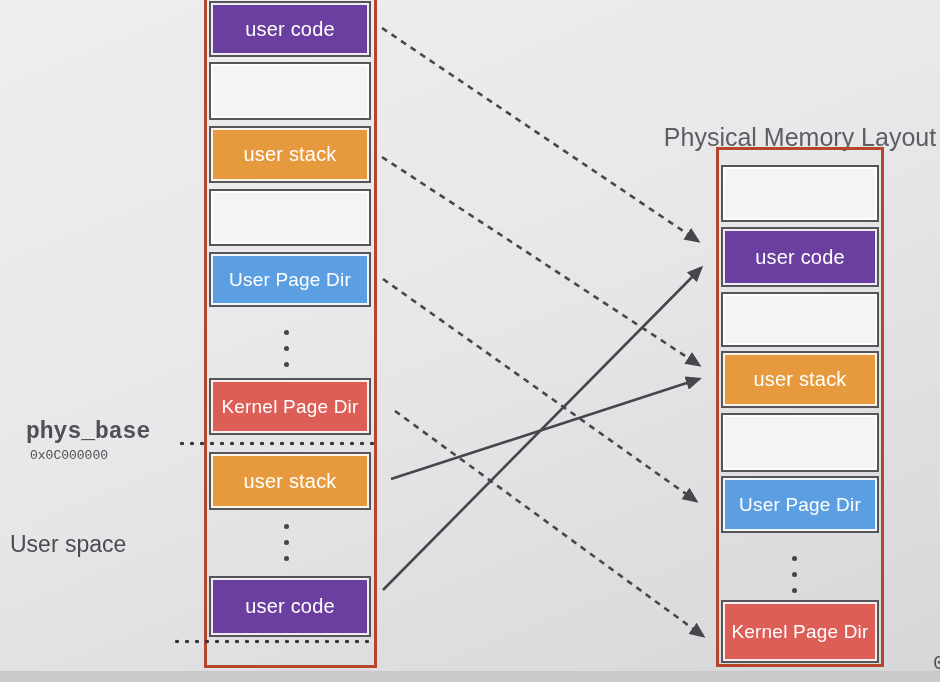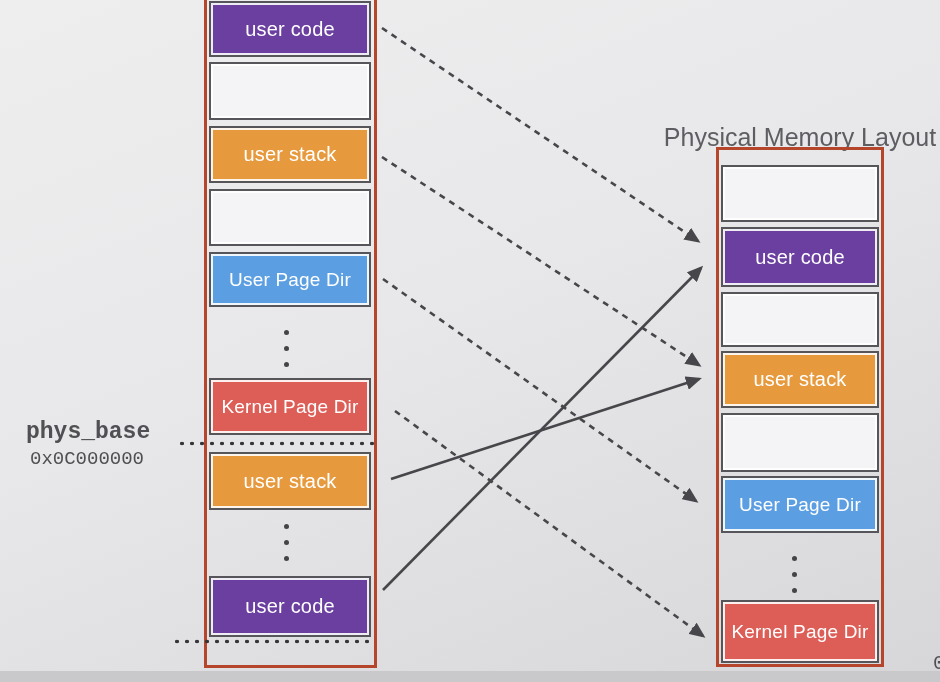--- a/index.html
+++ b/index.html
@@ -126,18 +126,19 @@
   <div class="mem-block" style="left: 721px; top: 476px; width: 158px; height: 57px; font-size: 19px; background: rgb(91, 158, 226);">User Page Dir</div>
 
   <div class="dots" style="left:792px;top:556px;">
     <span></span>
       <span></span>
       <span></span>
   </div>
 
   <div class="mem-block" style="left: 721px; top: 600px; width: 158px; height: 63px; font-size: 19px; background: rgb(221, 94, 87);">Kernel Page Dir</div>
 
+  <div class="side-label" style="left:10px;top:531px;">User space</div>
 
   <div class="mono-label" style="left:26px;top:419px;font-size:23px;font-weight:bold;">phys_base</div>
-  <div class="mono-label" style="left:30px;top:448px;font-size:19px;text-align:center;">0x0C000000</div>
+  <div class="mono-label" style="left:30px;top:448px;font-size:13px;text-align:center;">0x0C000000</div>
   <div class="mono-label" style="left:901px;top:652px;font-size:20px;margin-left:32px;">0x0</div>
 
 </div>
 
 </body></html>

